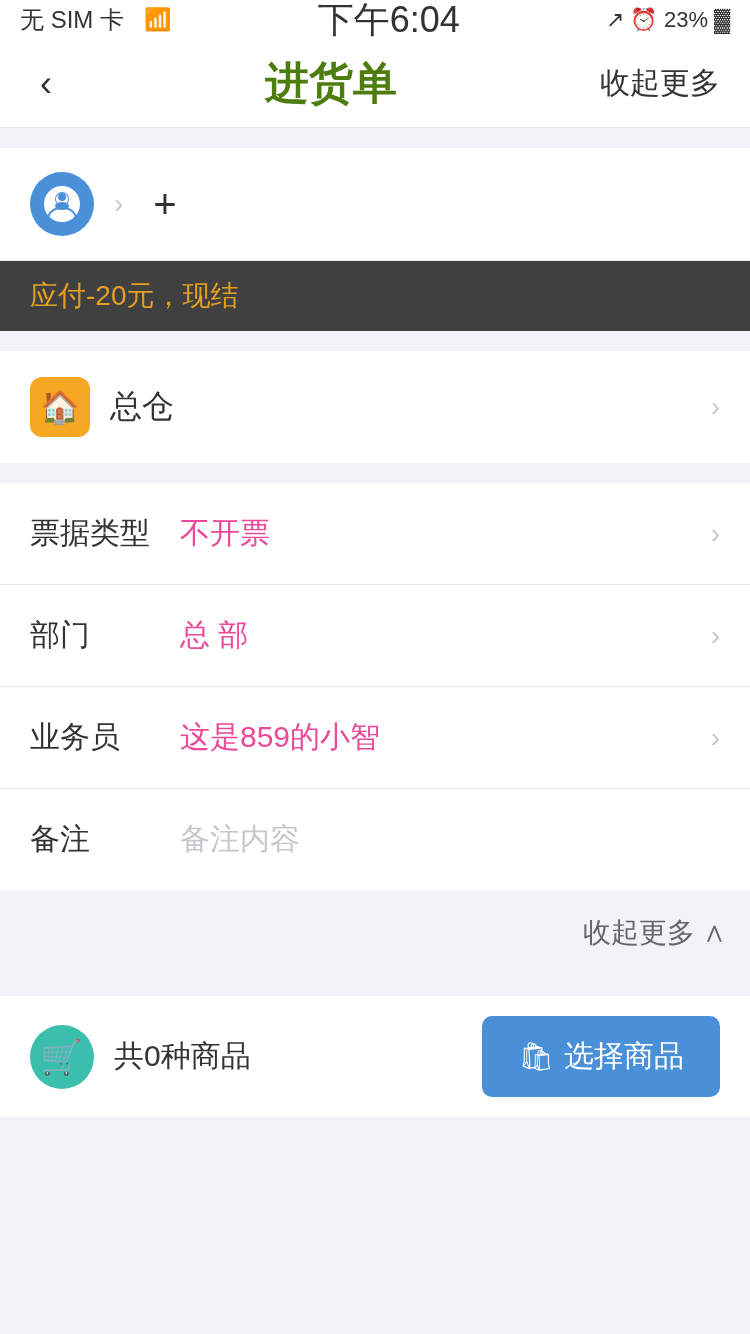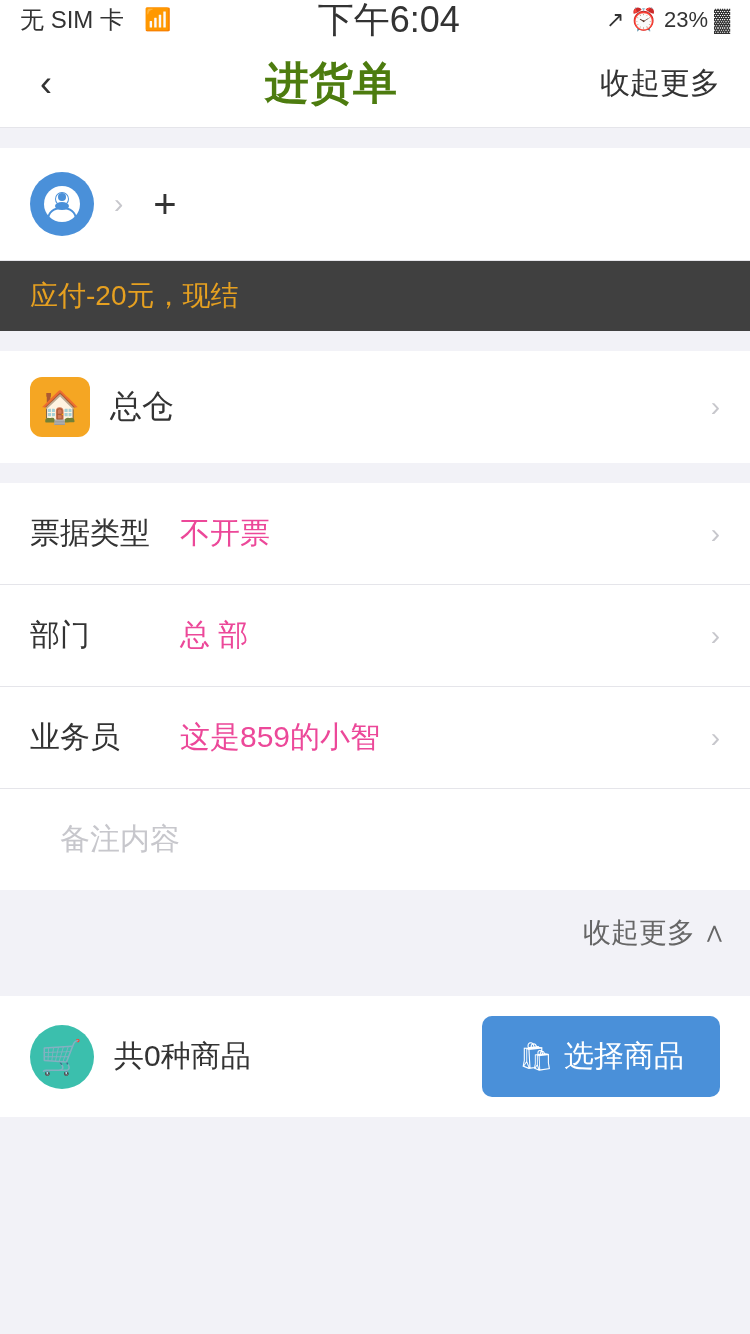--- a/index.html
+++ b/index.html
@@ -314,20 +314,21 @@
     <span class="row-chevron">›</span>
   </div>
 
   <div class="form-row">
     <span class="form-label">业务员</span>
     <span class="form-value">这是859的小智</span>
     <span class="row-chevron">›</span>
   </div>
 
   <div class="form-row">
+    <span class="form-label">备注</span>
     <span class="form-value form-placeholder">备注内容</span>
   </div>
 </div>
 
 <div class="collapse-row">收起更多 ∧</div>
 
 <div class="bottom-bar">
   <div class="goods-icon-wrap">
     <span class="goods-icon">🛒</span>
   </div>

